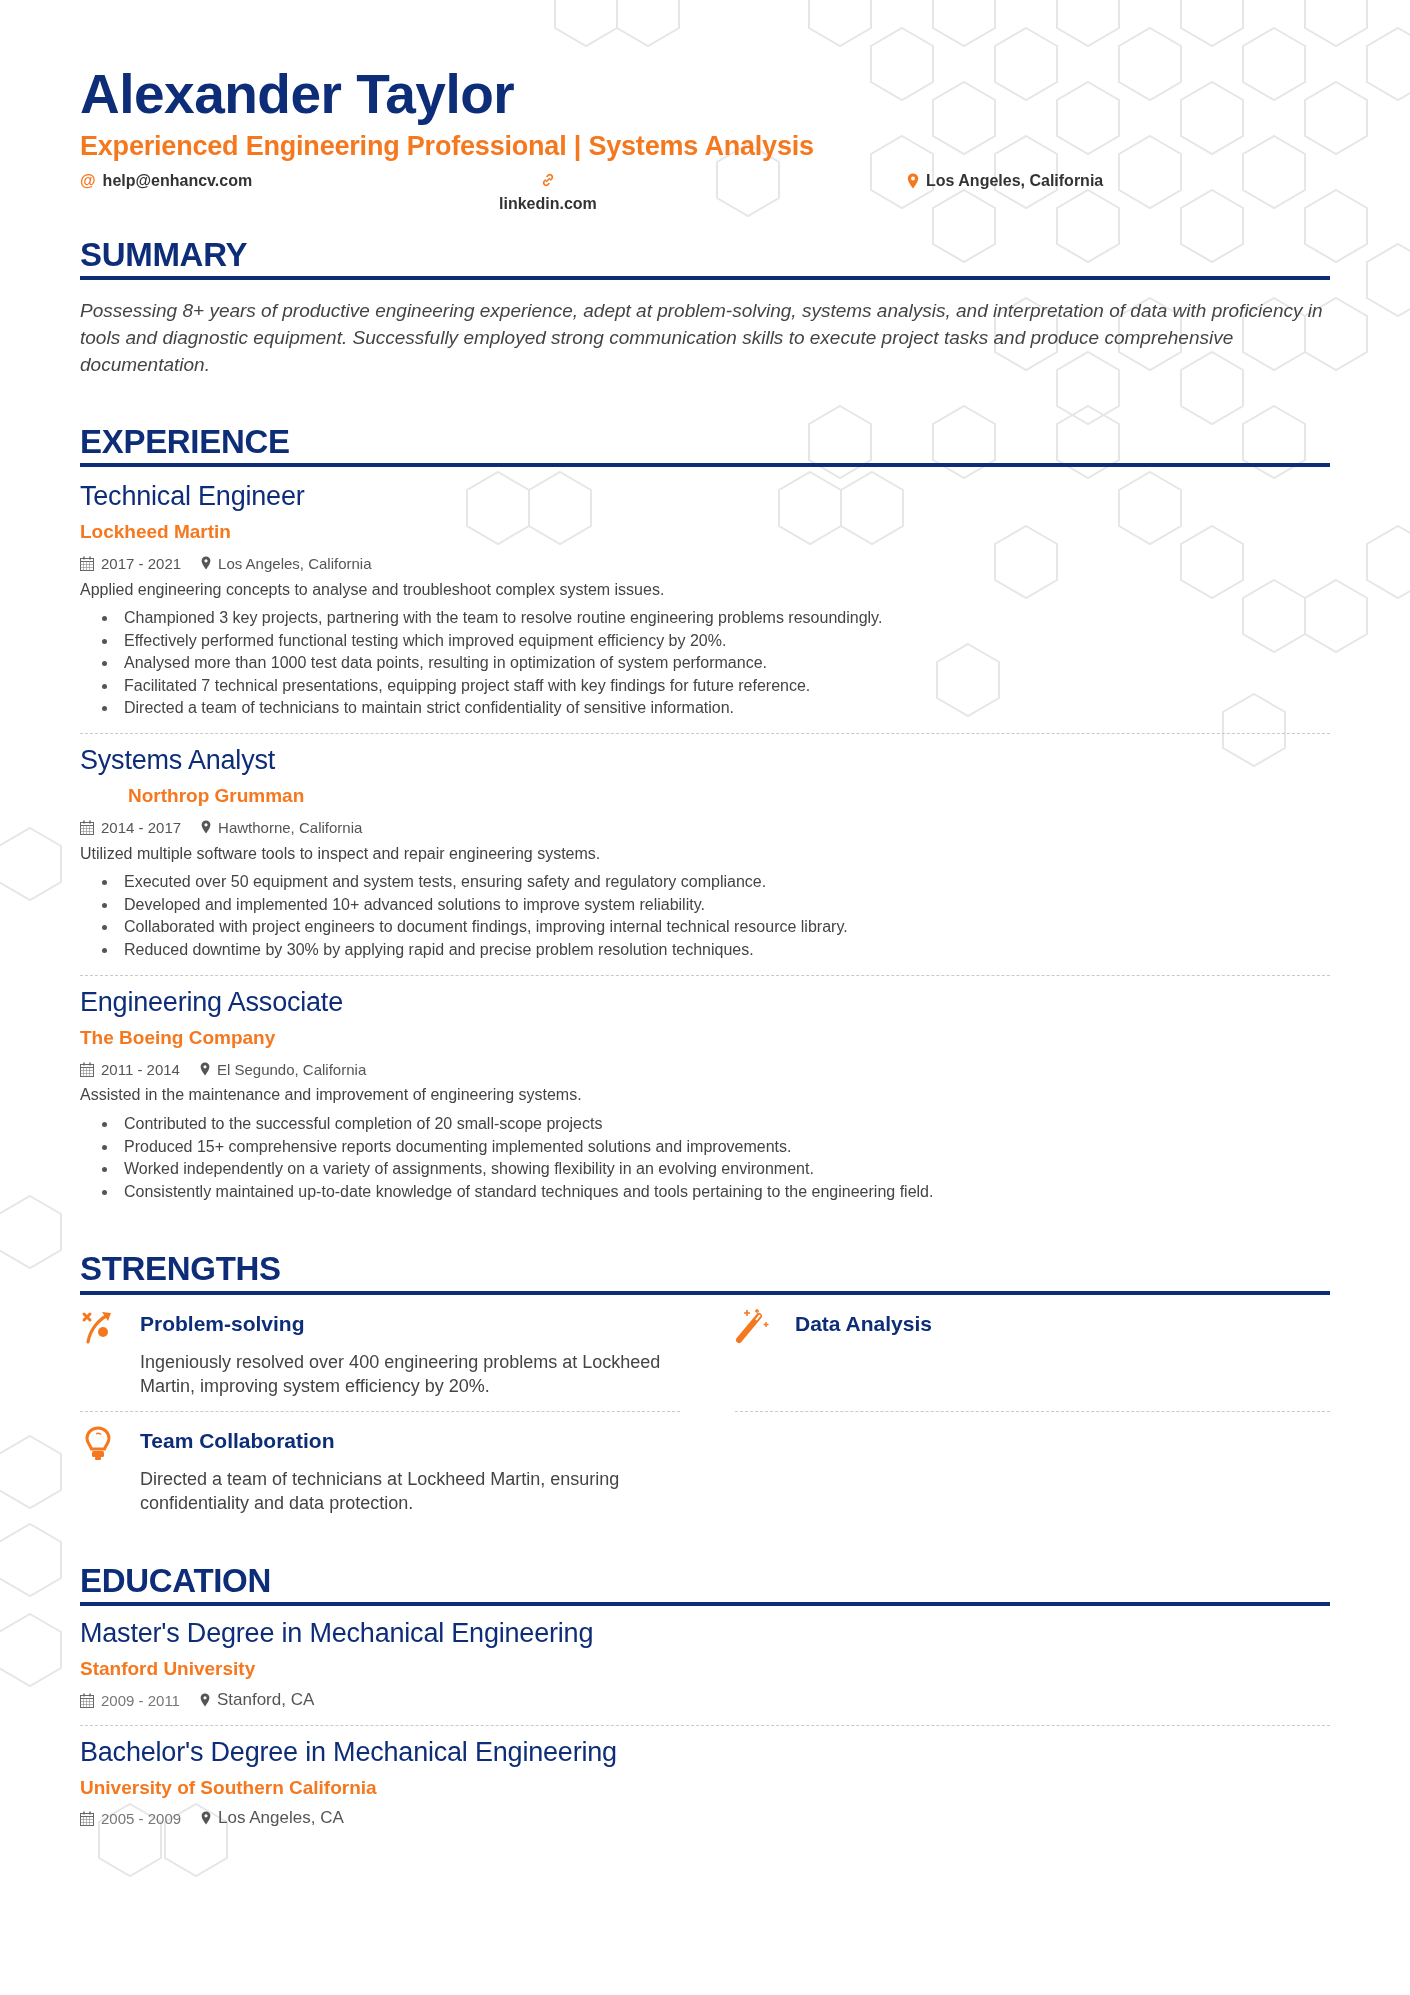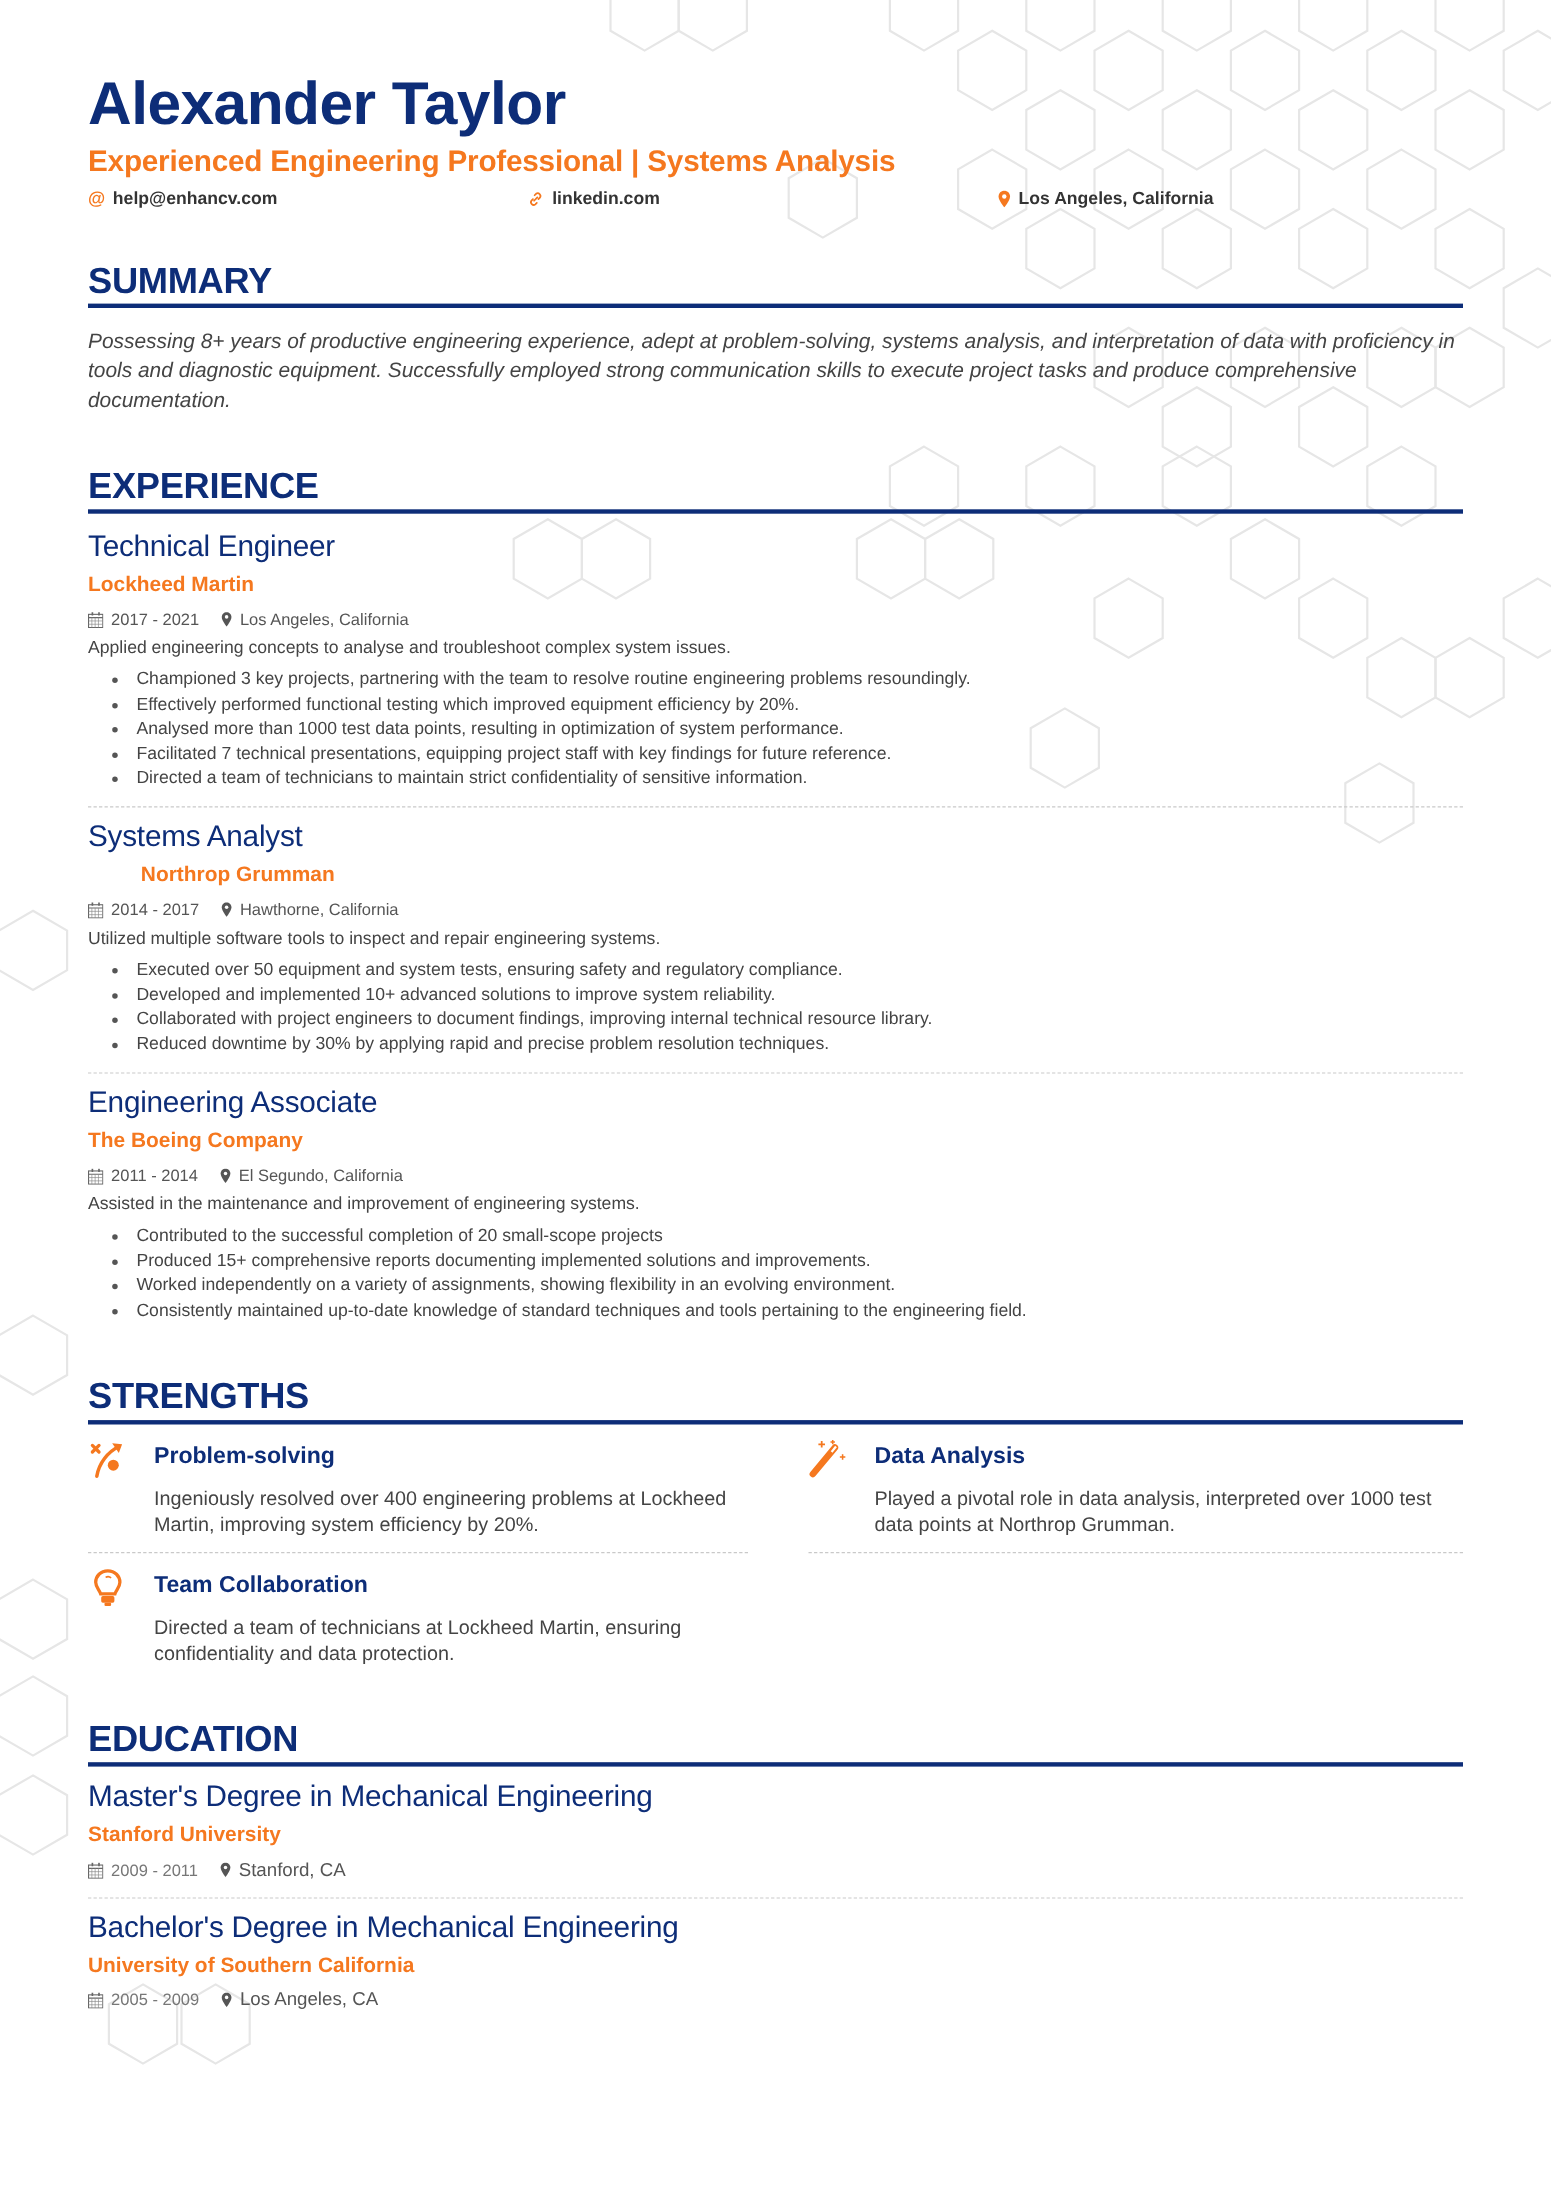--- a/index.html
+++ b/index.html
@@ -108,21 +108,21 @@
 <div class="page">
 
   <h1 class="name">Alexander Taylor</h1>
   <div class="subtitle">Experienced Engineering Professional | Systems Analysis</div>
 
   <div class="contacts">
     <div class="contact" style="left:0;">
       <span class="ico">@</span>
       <span>help@enhancv.com</span>
     </div>
-    <div class="contact" style="left:399px;">
+    <div class="contact" style="left:419px;flex-direction:column;">
       <span class="ico">
         <svg width="16" height="16" viewBox="0 0 16 16">
             <path d="M6.5 9.5l3-3M7 4.5l1.3-1.3a2.5 2.5 0 013.5 3.5L10.5 8M9 11.5l-1.3 1.3a2.5 2.5 0 01-3.5-3.5L5.5 8" fill="none" stroke="#f5781f" stroke-width="1.6" stroke-linecap="round"></path>
           </svg>
       </span>
       <span>linkedin.com</span>
     </div>
     <div class="contact" style="left:827px;">
       <span class="ico">
         <svg width="12" height="16" viewBox="0 0 12 16">
@@ -253,21 +253,20 @@
 
   <div class="strength" style="left:655px; top:1308px; width:595px; height:100px;">
     <svg class="s-icon" viewBox="0 0 36 36">
       <path d="M4 32L24 8" stroke="#f5781f" stroke-width="6" stroke-linecap="round"></path>
       <path d="M21 12l4-5" stroke="#fff" stroke-width="2"></path>
       <path d="M12 2v6M9 5h6" stroke="#f5781f" stroke-width="1.6"></path>
       <path d="M22 1v4M20 3h4" stroke="#f5781f" stroke-width="1.4"></path>
       <path d="M31 14v5M28.5 16.5h5" stroke="#f5781f" stroke-width="1.4"></path>
     </svg>
     <div class="s-title">Data Analysis</div>
-    <div class="s-desc" style="width:545px;">Played a pivotal role in data analysis, interpreted over 1000 test data points at Northrop Grumman.</div>
   </div>
 
   <div class="divider" style="top:1411px; width:600px;"></div>
   <div class="divider" style="top:1411px; left:655px; width:595px;"></div>
 
   <div class="strength" style="left:0; top:1425px; width:600px; height:100px;">
     <svg class="s-icon" viewBox="0 0 36 36">
       <path d="M18 3C11.5 3 7 7.8 7 13.5c0 4.5 3.5 7 4.5 10.5h13c1-3.5 4.5-6 4.5-10.5C29 7.8 24.5 3 18 3z" fill="none" stroke="#f5781f" stroke-width="3"></path>
       <path d="M16 9c1.5-1 3.5-1 5 0.5" fill="none" stroke="#f5781f" stroke-width="1.5"></path>
       <rect x="12" y="26" width="12" height="6" rx="1.5" fill="#f5781f"></rect>

